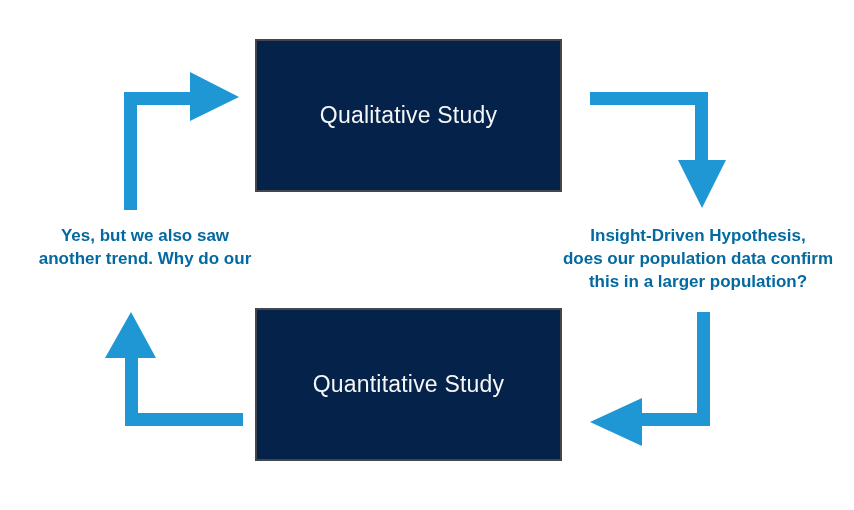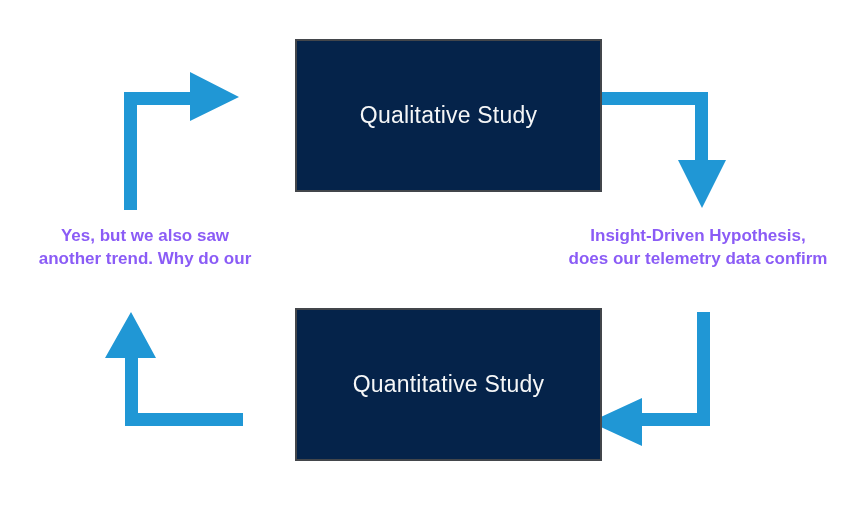--- a/index.html
+++ b/index.html
@@ -26,35 +26,34 @@
     position: absolute;
     left: 255px;
     width: 307px;
     height: 153px;
     box-sizing: border-box;
     background: #05234A;
     border: 2px solid #43464B;
     display: flex;
     align-items: center;
     justify-content: center;
-    margin-left: 40px;
   }
   .box-qualitative { top: 39px; }
   .box-quantitative { top: 308px; text-align: center; }
   .box-label {
     color: #F5F6F7;
     font-size: 23px;
     font-weight: 400;
     letter-spacing: 0.2px;
     white-space: nowrap;
   }
   .note {
     position: absolute;
     text-align: center;
-    color: #8b5cf6;
+    color: #0369a1;
     font-size: 17px;
     font-weight: 700;
     line-height: 23px;
   }
   .note-left {
     left: 28px;
     top: 224px;
     width: 234px;
   }
   .note-right {
@@ -88,16 +87,17 @@
     <span class="box-label">Quantitative Study</span>
   </div>
 
   <div class="note note-left">
     <div>Yes, but we also saw</div>
     <div>another trend. Why do our</div>
   </div>
 
   <div class="note note-right">
     <div>Insight-Driven Hypothesis,</div>
-    <div>does our telemetry data confirm</div>
+    <div>does our population data confirm</div>
+    <div>this in a larger population?</div>
   </div>
 
 </div>
 
 </body></html>

